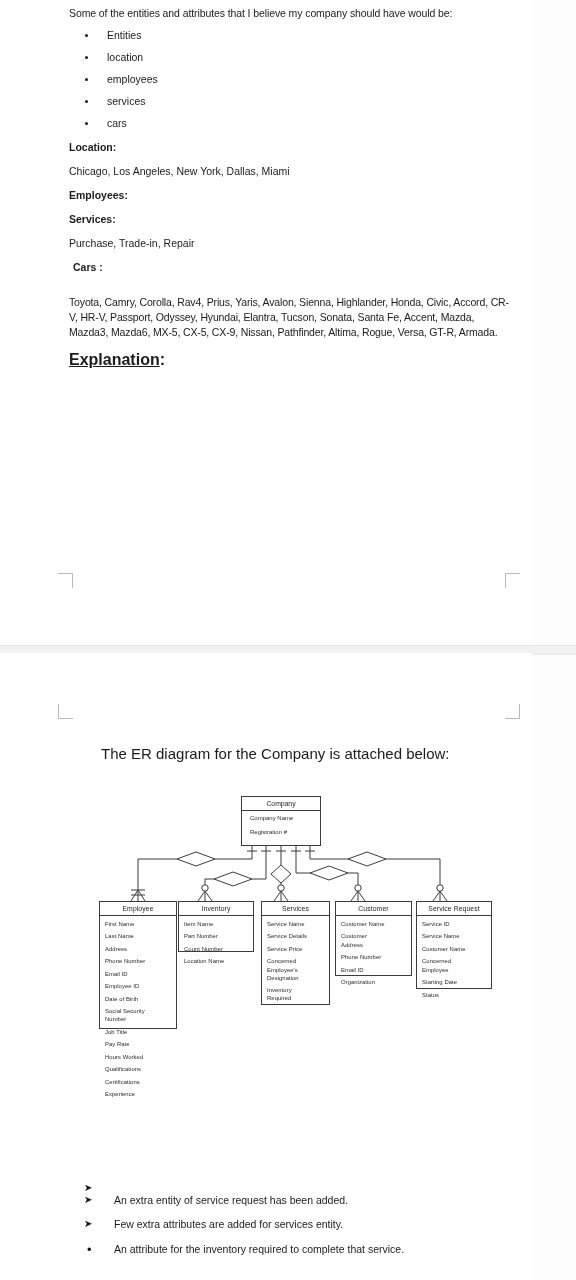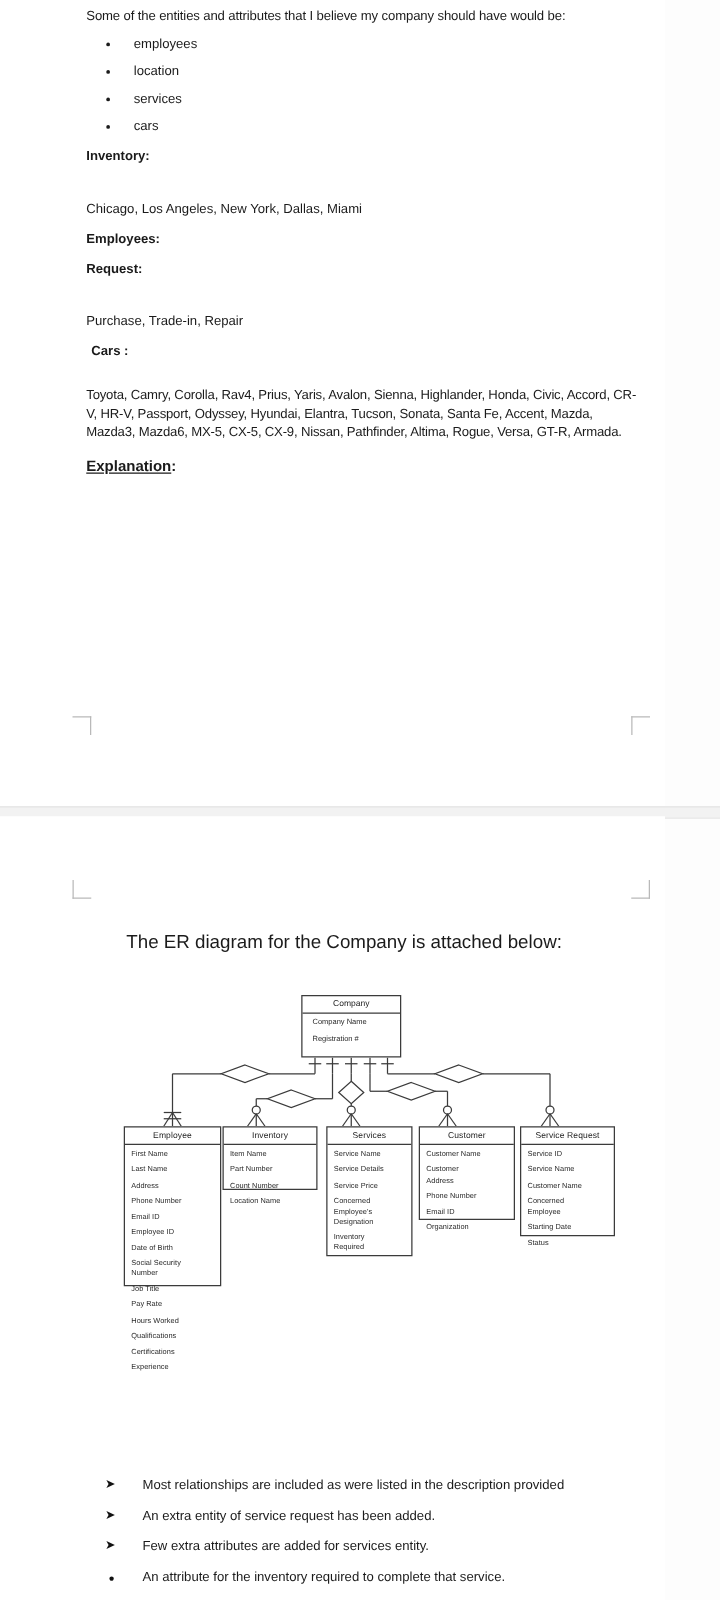--- a/index.html
+++ b/index.html
@@ -28,24 +28,24 @@
   ul.bullets{list-style:none;margin:0;padding:0;}
   ul.bullets li{
     position:relative;padding-left:38px;font-size:10.5px;line-height:13px;
     margin-top:9px;
   }
   ul.bullets li:before{
     content:"";position:absolute;left:16px;top:5px;width:3px;height:3px;
     border-radius:50%;background:#1b1b1b;
   }
   .sec-h{font-size:10.5px;line-height:13px;font-weight:bold;margin-top:11px;}
-  .sec-b{font-size:10.5px;line-height:13px;margin-top:29px;}
+  .sec-b{font-size:10.5px;line-height:13px;margin-top:11px;}
   .sec-h.indent{padding-left:4px;font-weight:bold;}
   .carlist{font-size:10.5px;line-height:15px;margin-top:21px;letter-spacing:-0.15px;}
-  .expl{font-size:12px;line-height:15px;font-weight:bold;margin-top:12px;}
+  .expl{font-size:16px;line-height:15px;font-weight:bold;margin-top:12px;}
   .expl u{text-decoration:underline;}
 
   
   .caption{position:absolute;left:101px;top:745px;font-size:15px;color:#1b1b1b;}
 
   .erwrap{position:absolute;left:0px;top:785px;width:576px;height:370px;}
   .er-svg{position:absolute;left:0;top:0;}
 
   .ent{position:absolute;border:1px solid #3b3b3b;background:#fff;box-sizing:border-box;}
   .ent .ehead{
@@ -69,32 +69,33 @@
 </style>
 </head>
 <body>
 
 <div class="page page1">
 
   <div class="doc">
     <div class="lead">Some of the entities and attributes that I believe my company should have would be:</div>
 
     <ul class="bullets">
+      <li>Entities</li>
+      <li>location</li>
       <li>employees</li>
-      <li>location</li>
       <li>services</li>
       <li>cars</li>
     </ul>
 
-    <div class="sec-h">Inventory:</div>
+    <div class="sec-h">Location:</div>
     <div class="sec-b">Chicago, Los Angeles, New York, Dallas, Miami</div>
 
     <div class="sec-h">Employees:</div>
 
-    <div class="sec-h">Request:</div>
+    <div class="sec-h">Services:</div>
     <div class="sec-b">Purchase, Trade-in, Repair</div>
 
     <div class="sec-h indent">Cars :</div>
     <div class="carlist">Toyota, Camry, Corolla, Rav4, Prius, Yaris, Avalon, Sienna, Highlander, Honda, Civic, Accord, CR-V, HR-V, Passport, Odyssey, Hyundai, Elantra, Tucson, Sonata, Santa Fe, Accent, Mazda, Mazda3, Mazda6, MX-5, CX-5, CX-9, Nissan, Pathfinder, Altima, Rogue, Versa, GT-R, Armada.</div>
 
     <div class="expl"><u>Explanation</u><span>:</span></div>
   </div>
 
   <div class="cmark tr" style="left:58px;top:573px;"></div>
   <div class="cmark tl" style="left:505px;top:573px;"></div>
@@ -272,21 +273,20 @@
           </div>
         <div class="attr">Starting Date</div>
         <div class="attr">Status</div>
       </div>
     </div>
   </div>
 
   <div class="blist" style="top:529px;">
     <div class="row">
       <span class="mk">➤</span>
-      <span>Most relationships are included as were listed in the description provided</span>
     </div>
     <div class="row">
       <span class="mk">➤</span>
       <span>An extra entity of service request has been added.</span>
     </div>
     <div class="row">
       <span class="mk">➤</span>
       <span>Few extra attributes are added for services entity.</span>
     </div>
     <div class="row">

